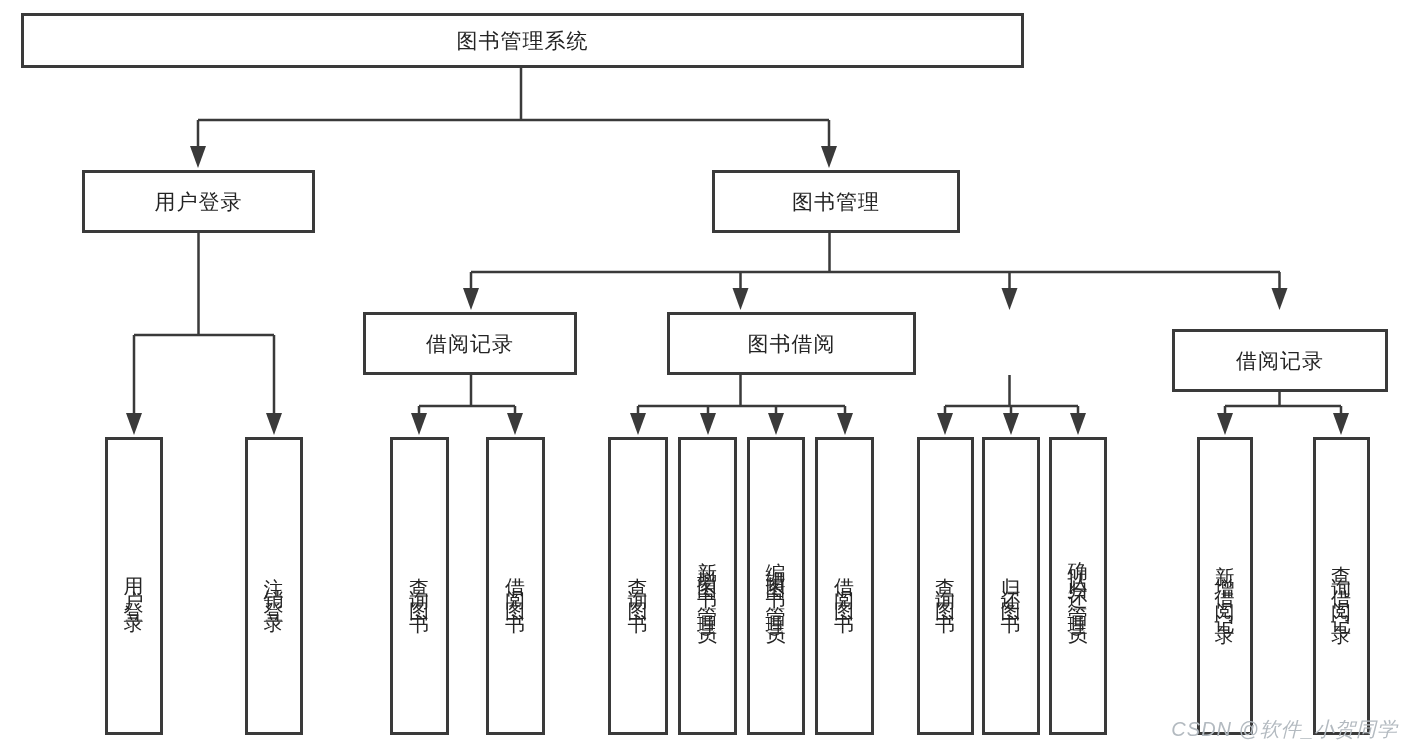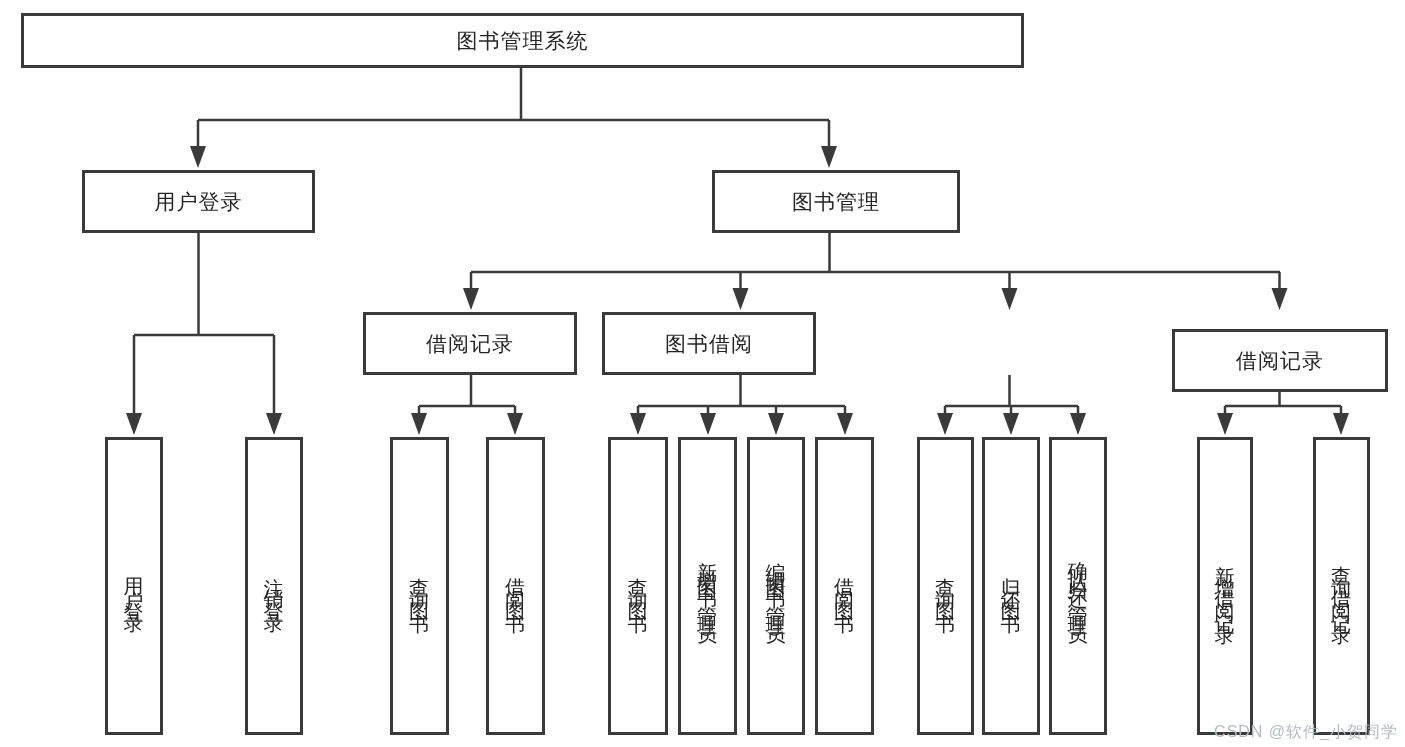--- a/index.html
+++ b/index.html
@@ -46,24 +46,25 @@
     white-space: nowrap;
   }
   .leaf.tight .lbl {
     letter-spacing: 9px;
   }
   .watermark {
     position: absolute;
     right: 7px;
     bottom: 4px;
     color: #b3bac0;
-    font-size: 16px;
+    font-size: 20px;
     letter-spacing: 1px;
     z-index: 3;
     white-space: nowrap;
+    font-style: italic;
   }
 </style>
 </head>
 <body>
 
 <div class="canvas">
 
   <svg class="connectors" width="1405" height="747" viewBox="0 0 1405 747">
     <defs>
       <path id="ah" d="M -8 -22 L 8 -22 L 0 0 Z"></path>
@@ -108,21 +109,21 @@
   <div class="node" style="left:82px; top:170px; width:233px; height:63px">
     <span class="lbl">用户登录</span>
   </div>
   <div class="node" style="left:712px; top:170px; width:248px; height:63px">
     <span class="lbl">图书管理</span>
   </div>
 
   <div class="node" style="left:363px; top:312px; width:214px; height:63px">
     <span class="lbl">借阅记录</span>
   </div>
-  <div class="node" style="left:602px; top:312px; width:214px; height:63px">
+  <div class="node" style="left:667px; top:312px; width:249px; height:63px">
     <span class="lbl">图书借阅</span>
   </div>
   <div class="node" style="left:1172px; top:329px; width:216px; height:63px">
     <span class="lbl">借阅记录</span>
   </div>
 
   <div class="node leaf" style="left:105px; top:437px; width:58px; height:298px">
     <span class="lbl">用户登录</span>
   </div>
   <div class="node leaf" style="left:245px; top:437px; width:58px; height:298px">

